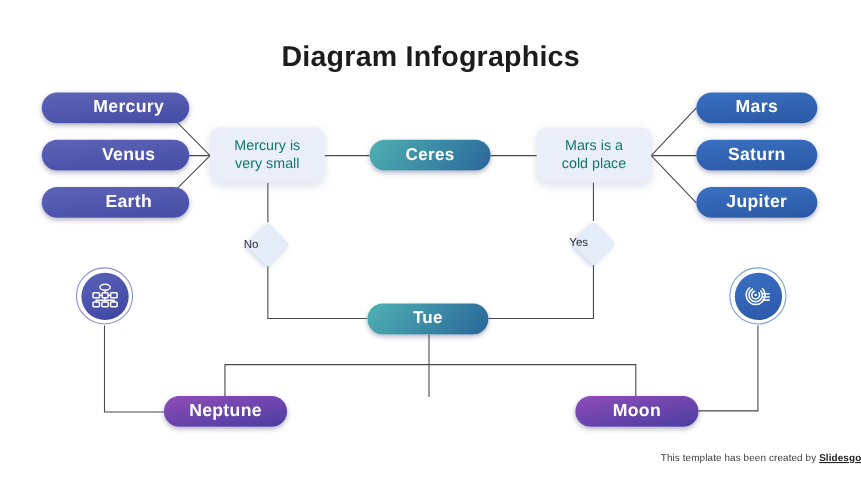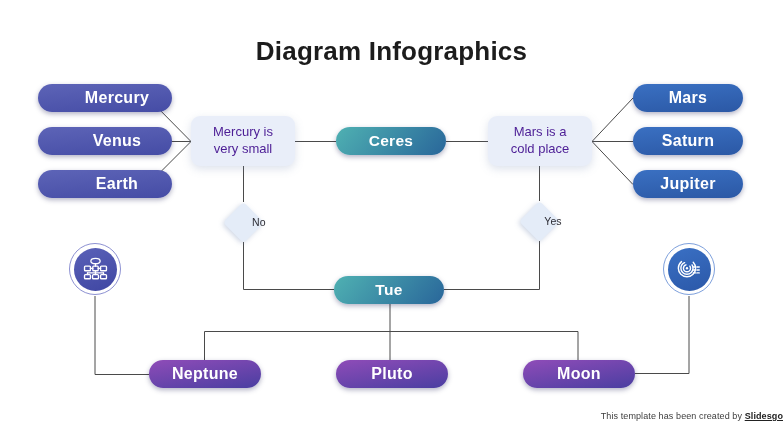--- a/index.html
+++ b/index.html
@@ -19,25 +19,25 @@
     font-size:16px;letter-spacing:.3px;box-shadow:0 2px 5px rgba(35,35,90,.35);
   }
   .pill.small-text{font-size:15.5px;}
   .pill-left{left:38px;width:110px;background:linear-gradient(175deg,#5d64b7 0%,#454ca5 100%);padding-left:24px;}
   .pill-right{left:633px;width:110px;background:linear-gradient(175deg,#3a70c2 0%,#2b58a5 100%);}
   .pill-teal{background:linear-gradient(130deg,#4fb1b2 0%,#29669a 100%);}
   .pill-bottom{top:360px;width:112px;background:linear-gradient(170deg,#8f4cb8 0%,#4a3ea1 100%);}
 
   .flow-box{
     position:absolute;width:104px;height:50px;border-radius:9px;background:#e9eef9;
-    color:#4c1d95;display:flex;flex-direction:column;align-items:center;justify-content:center;
+    color:#0f766e;display:flex;flex-direction:column;align-items:center;justify-content:center;
     font-size:13px;line-height:1.3;font-weight:500;box-shadow:0 3px 8px rgba(120,140,180,.25);
   }
 
-  .diamond-wrap{position:absolute;width:44px;height:44px;display:flex;align-items:center;justify-content:flex-end;}
+  .diamond-wrap{position:absolute;width:44px;height:44px;display:flex;align-items:center;justify-content:flex-start;}
   .diamond-shape{
     position:absolute;left:7.5px;top:7.5px;width:29px;height:29px;border-radius:4px;
     background:#e4ecf8;transform:rotate(45deg);box-shadow:0 2px 5px rgba(120,140,180,.35);
   }
   .diamond-label{position:relative;font-size:10.5px;color:#2c2c34;}
 
   .icon-badge{
     position:absolute;width:52px;height:52px;border-radius:50%;background:#ffffff;
     box-sizing:border-box;display:flex;align-items:center;justify-content:center;
   }
@@ -122,23 +122,20 @@
     <span class="diamond-label">No</span>
   </div>
   <div class="diamond-wrap" style="left:517.5px;top:199px">
     <div class="diamond-shape"></div>
     <span class="diamond-label">Yes</span>
   </div>
 
   <div class="pill pill-bottom" style="left:149px">
     <span>Neptune</span>
   </div>
-  <div class="pill pill-bottom" style="left:336px">
-    <span>Pluto</span>
-  </div>
   <div class="pill pill-bottom" style="left:523px">
     <span>Moon</span>
   </div>
 
   <div class="icon-badge left-badge" style="left:69px;top:243px">
     <div class="icon-inner left-inner">
       <svg width="27" height="27" viewBox="0 0 32 32" stroke="#ffffff" stroke-width="1.6" fill="none" stroke-linecap="round">
         <ellipse cx="16" cy="6" rx="5.5" ry="3.2"></ellipse>
         <line x1="16" y1="9.2" x2="16" y2="12"></line>
         <rect x="3" y="12" width="7" height="5.5" rx="1"></rect>

